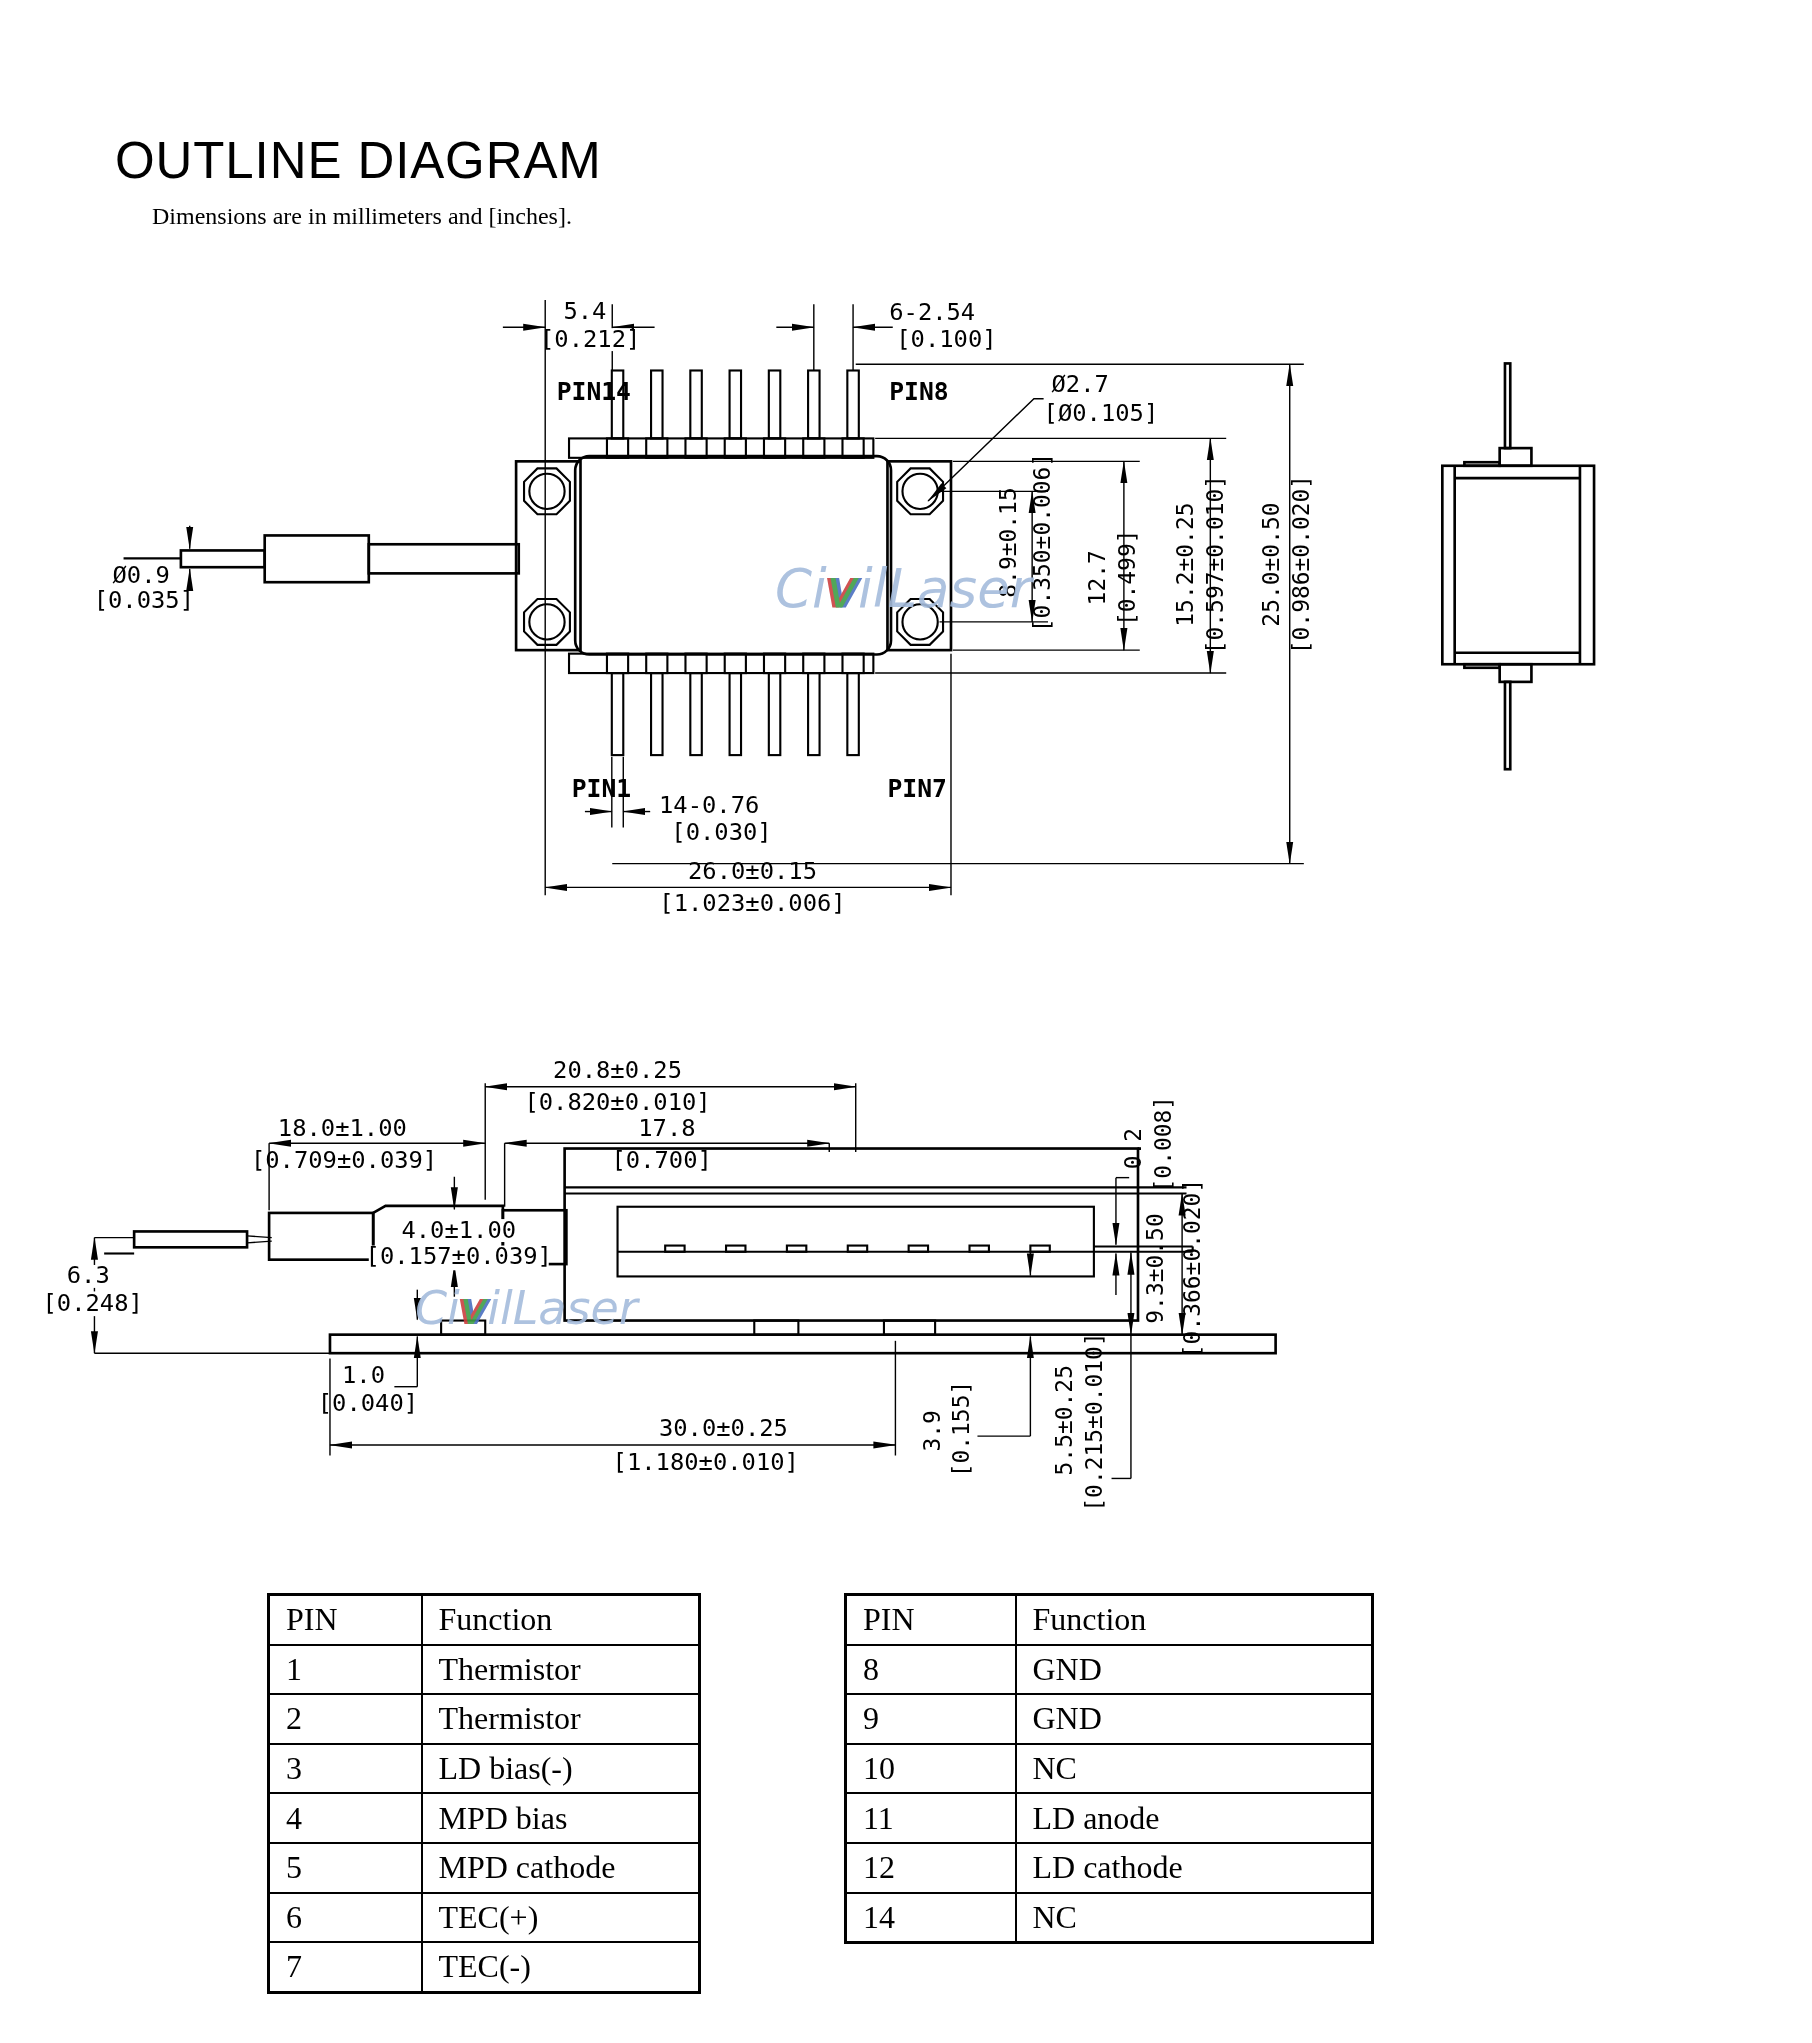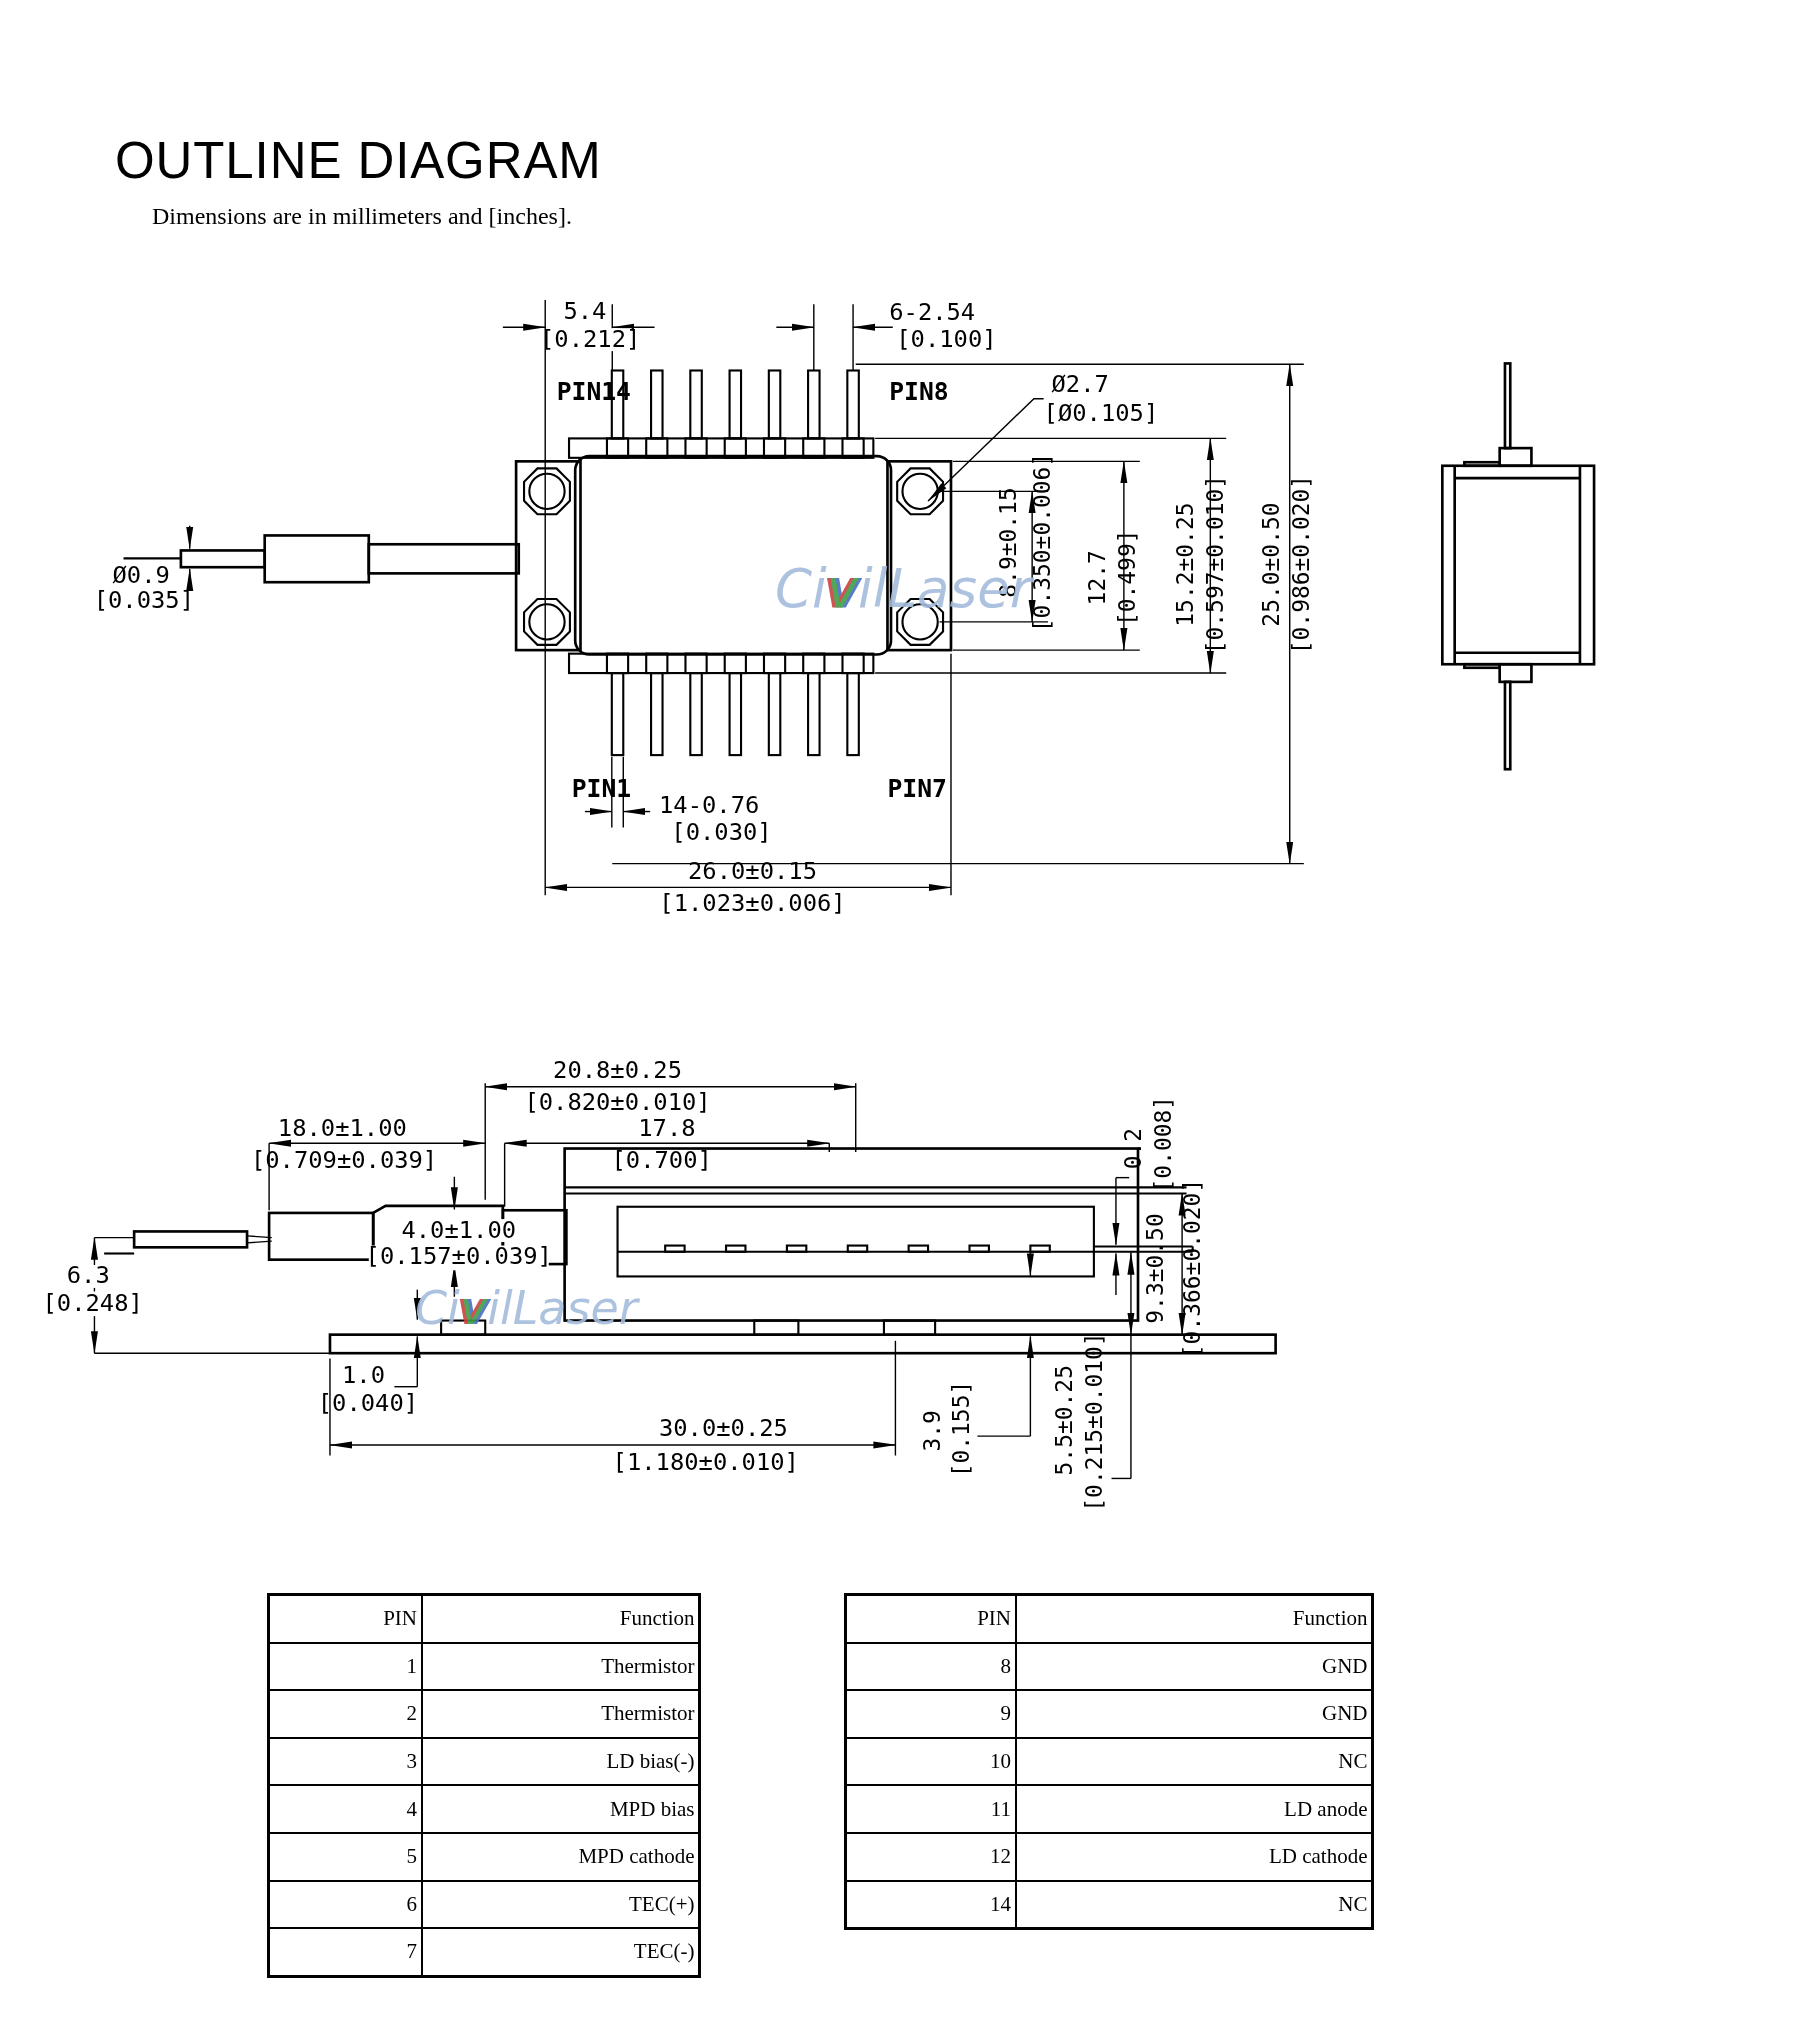--- a/index.html
+++ b/index.html
@@ -1,35 +1,35 @@
 <!DOCTYPE html>
 <html style="font-size:14px"><head>
 <meta charset="utf-8">
 <style>
   html,body{margin:0;padding:0;background:#fff;}
   #page{position:relative;width:1812px;height:2043px;background:#fff;overflow:hidden;
-        font-family:"Liberation Sans",sans-serif;color:#000;text-align:right;}
+        font-family:"Liberation Sans",sans-serif;color:#000;}
   #title{position:absolute;left:115px;top:131px;font-size:51px;letter-spacing:0.9px;font-weight:400;}
   #subtitle{position:absolute;left:152px;top:203px;font-size:24px;font-family:"Liberation Serif",serif;}
   svg{position:absolute;left:0;top:0;}
   svg .s3{stroke:#000;stroke-width:3;fill:none;}
   svg .s2{stroke:#000;stroke-width:2.4;fill:none;}
   svg .s1{stroke:#000;stroke-width:1.6;fill:none;}
   svg text{fill:#000;stroke:none;font-family:"DejaVu Sans Mono",monospace;}
   svg text.d{font-size:27px;}
   svg text.dr{font-size:26px;}
   svg text.pl{font-size:28px;font-weight:bold;}
   svg .wb{fill:#fff;stroke:none;}
   .watermark{position:absolute;font-family:"DejaVu Sans",sans-serif;font-style:italic;font-weight:normal;
              color:#a5bcdc;opacity:.9;pointer-events:none;white-space:nowrap;}
   #wm1{left:775px;top:558px;font-size:53px;}
   #wm2{left:415px;top:1281px;font-size:46px;}
   .watermark .vv{color:#3f9e46;text-shadow:-3.5px 0 0 #cc4040,3.5px 0 0 #4a6fc0;}
   table.pins{position:absolute;border-collapse:collapse;font-family:"Liberation Serif",serif;
-             font-size:21px;table-layout:fixed;}
+             font-size:32px;table-layout:fixed;}
   table.pins td{border:2.2px solid #000;padding:5.3px 3.5px 5.3px 16px;height:35px;vertical-align:middle;}
   #tableL{left:267px;top:1593px;width:434px;}
   #tableR{left:844px;top:1593px;width:530px;}
   #tableL td.c1{width:131px;} #tableR td.c1{width:148px;}
   table.pins{border:3.1px solid #000;}
 </style>
 </head>
 <body>
 
 <div id="page">

